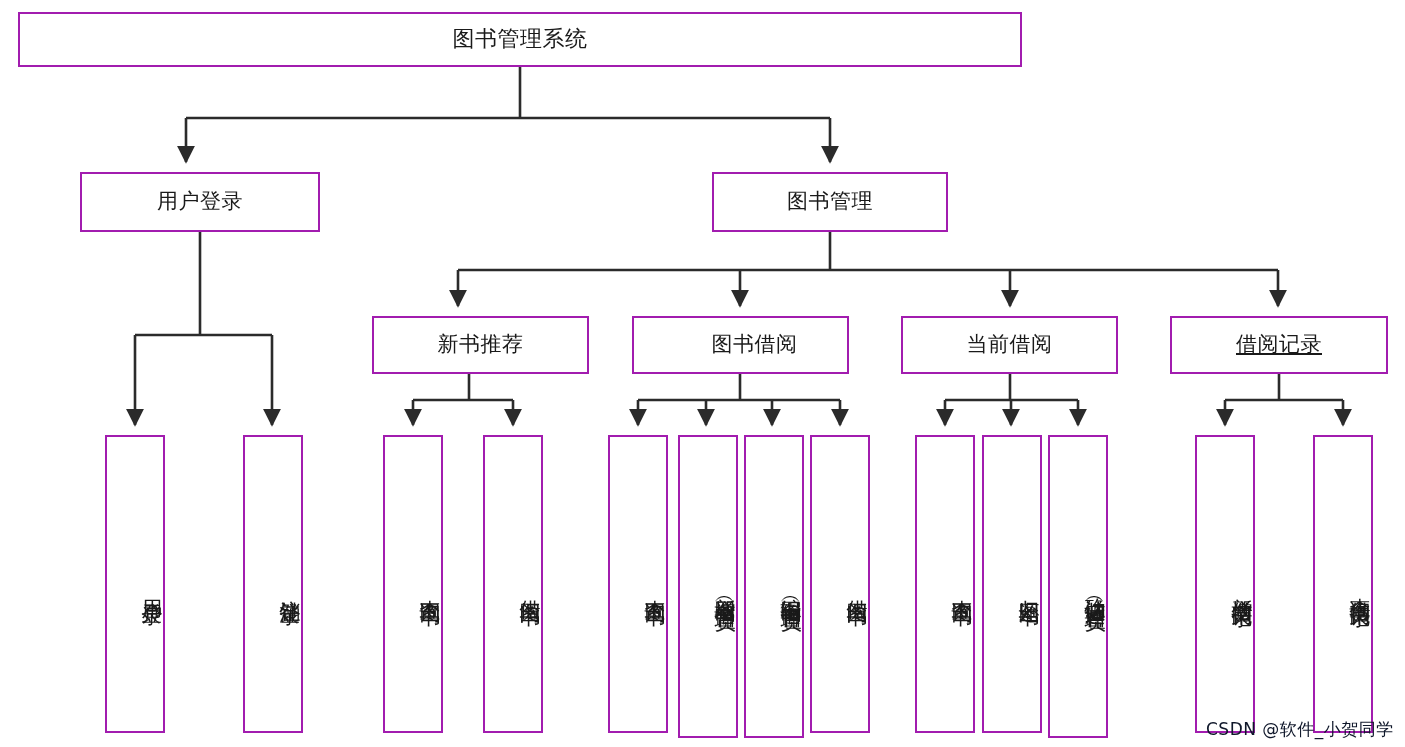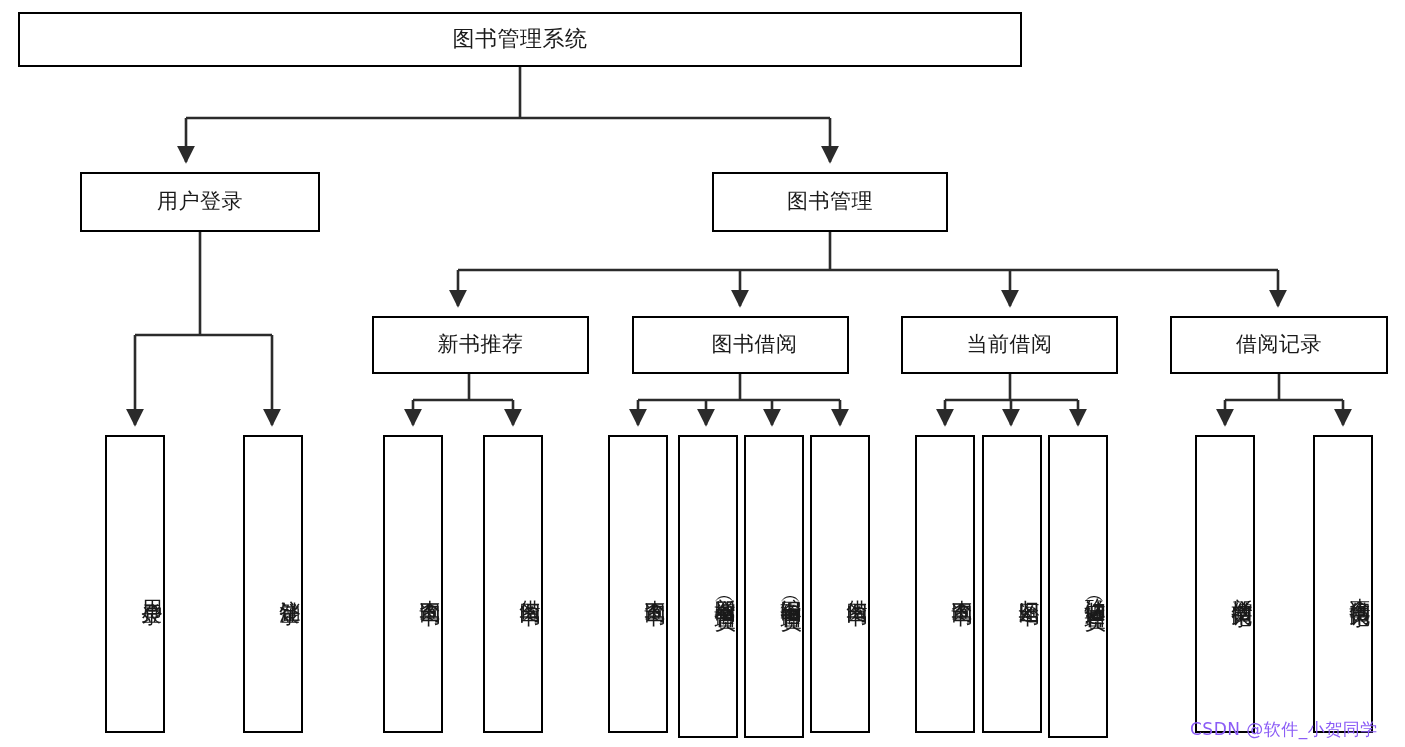--- a/index.html
+++ b/index.html
@@ -23,21 +23,21 @@
     left: 0;
     top: 0;
     width: 1405px;
     height: 747px;
     pointer-events: none;
   }
   .node {
     position: absolute;
     box-sizing: border-box;
     background: #ffffff;
-    border: 2px solid #000000;
+    border: 2px solid #a21caf;
     display: flex;
     align-items: center;
     justify-content: center;
     color: #1a1a1a;
   }
   .node-h {
     font-size: 21px;
     letter-spacing: 0.5px;
     line-height: 1.1;
     white-space: nowrap;
@@ -57,23 +57,24 @@
     overflow: visible;
   }
   .node-v .vlabel {
     writing-mode: vertical-rl;
     text-orientation: upright;
     display: block;
   }
   .watermark {
     position: absolute;
     font-size: 17px;
-    color: #8b5cf6;
+    color: #0f172a;
     white-space: nowrap;
     letter-spacing: 0.5px;
+    margin-left: 16px;
   }
 </style>
 </head>
 <body>
 
 <div id="diagram-root">
 
   <svg id="edges-layer" width="1405" height="747" viewBox="0 0 1405 747">
     <defs>
       <marker id="arrow" viewBox="0 0 10 10" refX="9" refY="5" markerWidth="7" markerHeight="7" orient="auto-start-reverse">
@@ -137,21 +138,21 @@
 
   <div class="node node-h" style="left:361px; top:316px; width:217px; height:58px;margin-left:11px;">
     <span>新书推荐</span>
   </div>
   <div class="node node-h" style="left:632px; top:316px; width:217px; height:58px;padding-left:28px;">
     <span>图书借阅</span>
   </div>
   <div class="node node-h" style="left:901px; top:316px; width:217px; height:58px;text-align:right;">
     <span>当前借阅</span>
   </div>
-  <div class="node node-h" style="left:1170px; top:316px; width:218px; height:58px;">
+  <div class="node node-h" style="left:1170px; top:316px; width:218px; height:58px;text-decoration:underline;">
     <span>借阅记录</span>
   </div>
 
   <div class="node node-v" style="left:105px; top:435px; width:60px; height:298px;">
     <span class="vlabel">用户登录</span>
   </div>
   <div class="node node-v" style="left:243px; top:435px; width:60px; height:298px;">
     <span class="vlabel">注销登录</span>
   </div>
 

